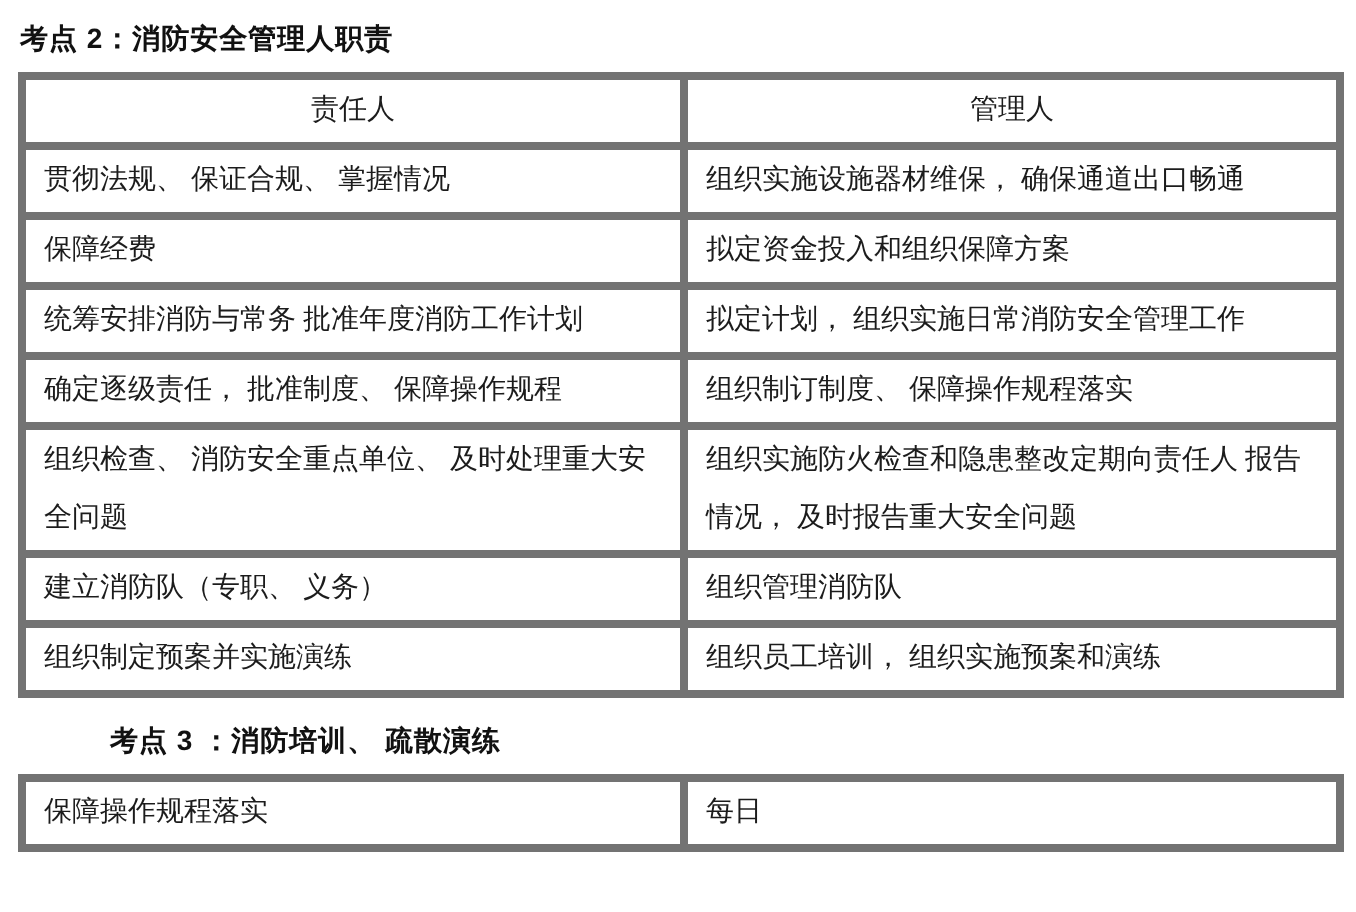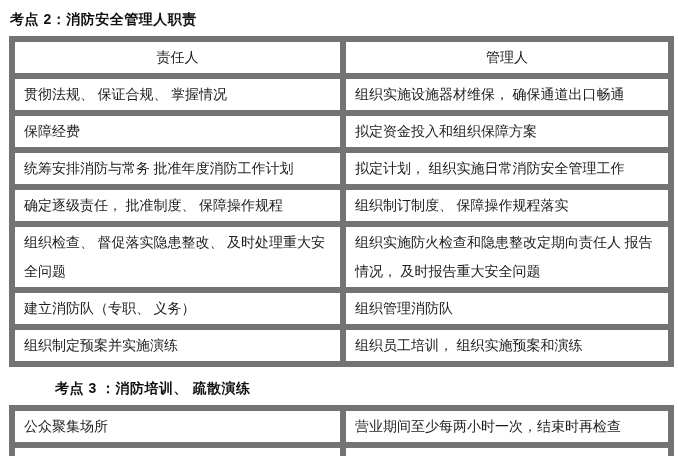--- a/index.html
+++ b/index.html
@@ -31,21 +31,21 @@
     margin-top: 13px;
     margin-left: 46px;
   }
   table.doc-table {
     border-collapse: collapse;
     width: 659px;
     table-layout: fixed;
     font-size: 14px;
   }
   table.doc-table td, table.doc-table th {
-    border: 6px solid #737373;
+    border: 4px solid #737373;
     line-height: 29px;
     padding: 1px 9px;
     font-weight: normal;
     text-align: left;
     vertical-align: middle;
     word-break: break-all;
     color: #1c1c1c;
   }
   table.doc-table th.centered {
     text-align: center;
@@ -81,21 +81,21 @@
       </tr>
       <tr>
         <td>统筹安排消防与常务 批准年度消防工作计划</td>
         <td>拟定计划， 组织实施日常消防安全管理工作</td>
       </tr>
       <tr>
         <td>确定逐级责任， 批准制度、 保障操作规程</td>
         <td>组织制订制度、 保障操作规程落实</td>
       </tr>
       <tr>
-        <td>组织检查、 督促落实隐患整改、 及时处理重大安全问题</td>
+        <td>组织检查、 消防安全重点单位、 及时处理重大安全问题</td>
         <td>组织实施防火检查和隐患整改定期向责任人 报告情况， 及时报告重大安全问题</td>
       </tr>
       <tr>
         <td>建立消防队（专职、 义务）</td>
         <td>组织管理消防队</td>
       </tr>
       <tr>
         <td>组织制定预案并实施演练</td>
         <td>组织员工培训， 组织实施预案和演练</td>
       </tr>
@@ -106,24 +106,20 @@
   <div class="section">
     <div class="section-title second">考点 3 ：消防培训、 疏散演练</div>
 
     <table class="doc-table">
       <colgroup>
           <col class="c1">
           <col class="c2">
         </colgroup>
       <tbody>
       <tr>
-        <td>公众聚集场所</td>
-        <td>营业期间至少每两小时一次，结束时再检查</td>
-      </tr>
-      <tr>
         <td>保障操作规程落实</td>
         <td>每日</td>
       </tr>
     </tbody>
       </table>
   </div>
 
 </div>
 
 </body></html>

